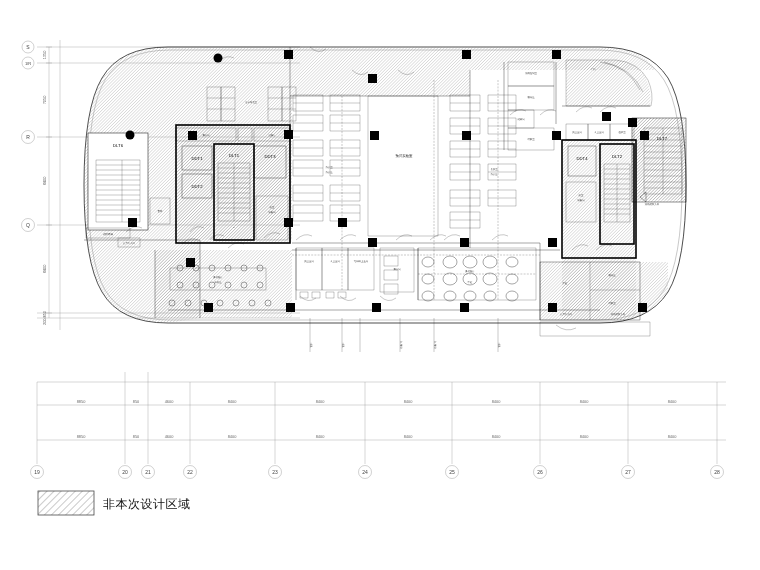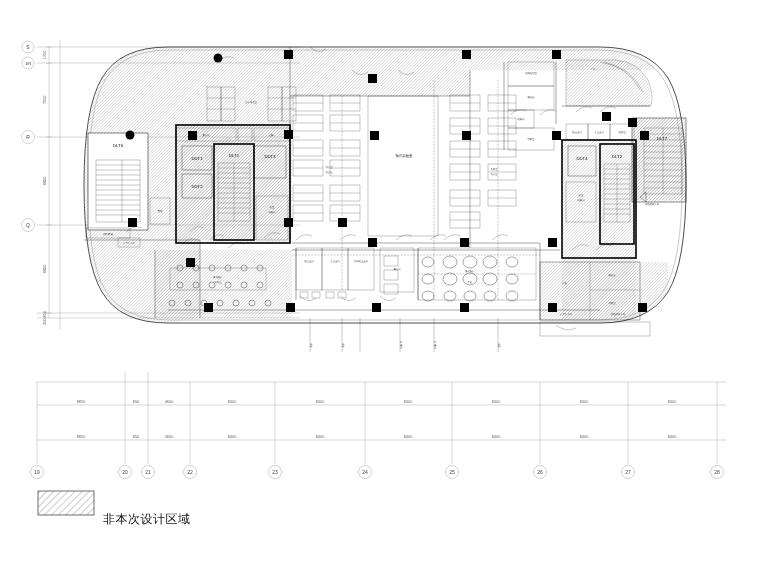--- a/index.html
+++ b/index.html
@@ -613,15 +613,15 @@
     <text class="dimtxt" x="496" y="438">8400</text>
     <text class="dimtxt" x="584" y="438">8400</text>
     <text class="dimtxt" x="672" y="438">8400</text>
   </g>
 
   <g>
     <rect x="38" y="491" width="56" height="24" fill="url(#hatchLeg)" stroke="#4a4a4a" stroke-width=".8"></rect>
   </g>
 </svg>
 
-<div class="legend-label" style="left:103px;top:511px;">非本次设计区域</div>
+<div class="legend-label" style="left:103px;top:496px;">非本次设计区域</div>
 
 </div>
 
 </body></html>

